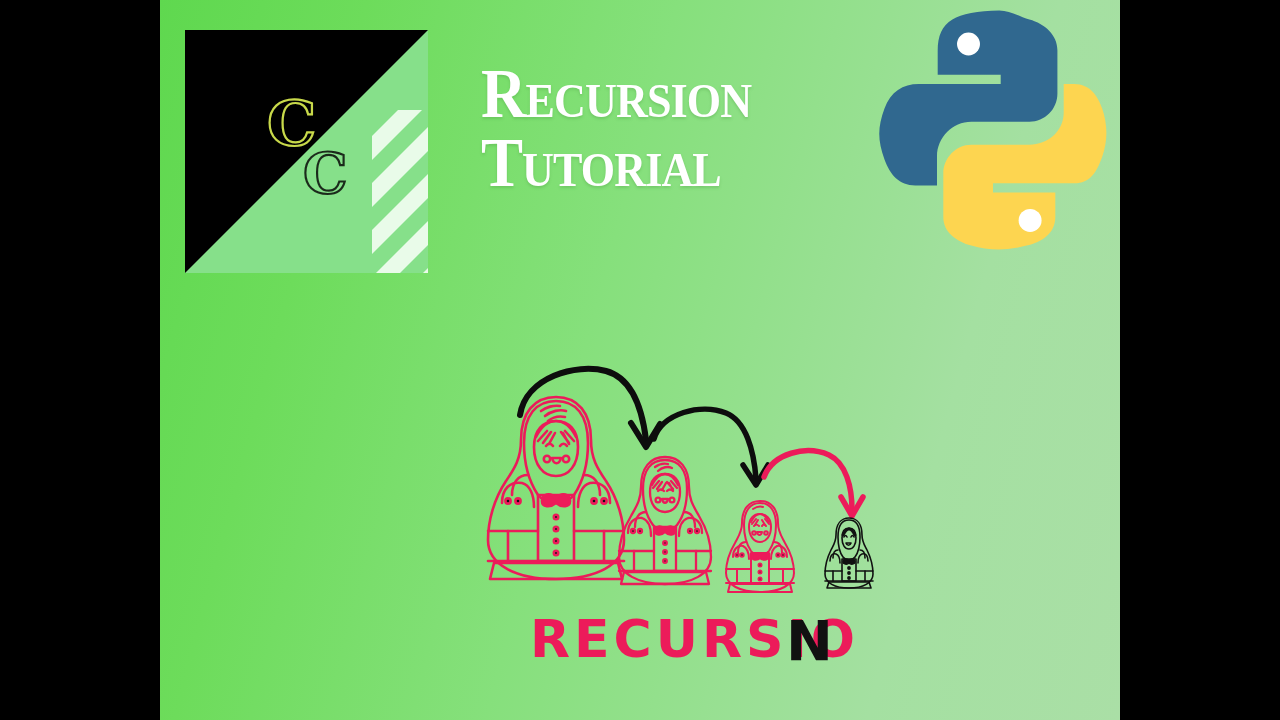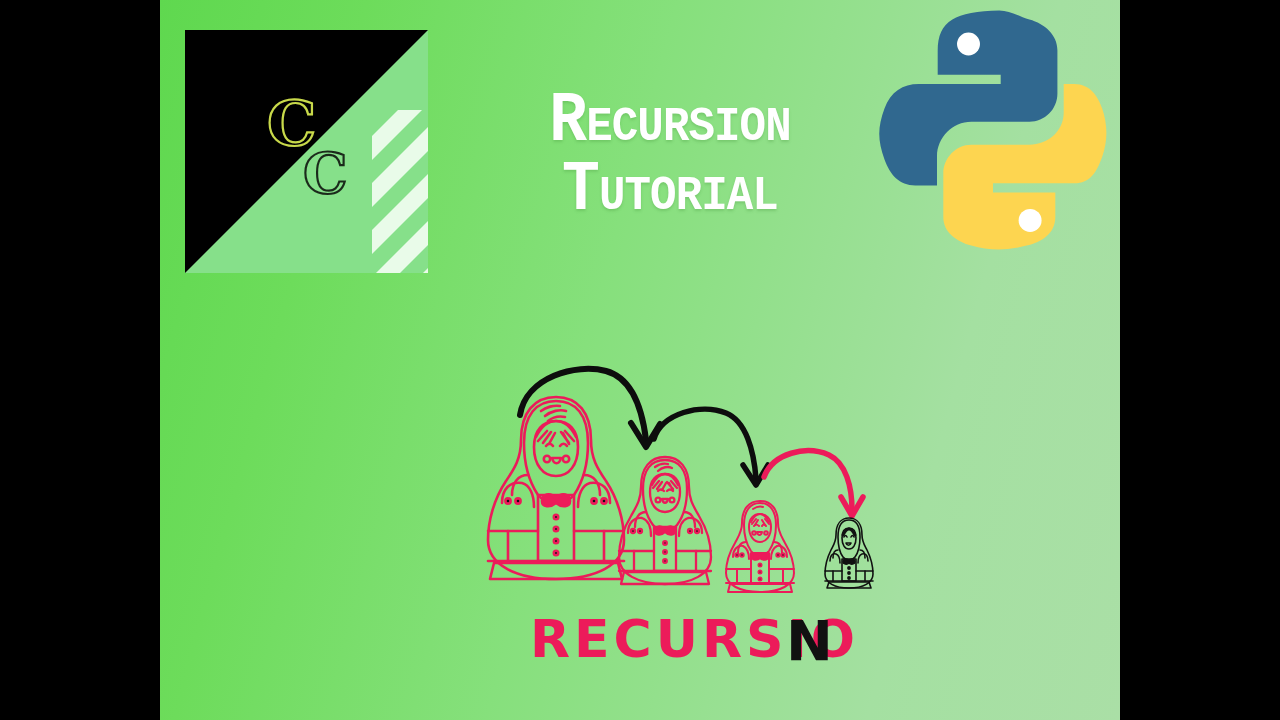--- a/index.html
+++ b/index.html
@@ -21,23 +21,23 @@
     background:linear-gradient(105deg,#5fd84f 0%,#6ddc5b 18%,#86e07c 45%,#a4e0a1 78%,#aadfa6 100%);
     overflow:hidden;
   }
 
   
   #logo{position:absolute;left:25px;top:30px;width:243px;height:243px;}
   #logo svg{display:block;width:100%;height:100%;}
 
   
   #title{
-    position:absolute;left:300px;top:88px;width:420px;
-    text-align:center;color:#ffffff;
-    font-family:Liberation Mono, monospace;
+    position:absolute;left:300px;top:60px;width:420px;
+    color:#ffffff;
+    font-family:Liberation Serif, serif;
     font-weight:bold;line-height:0.98;
     text-shadow:0 2px 3px rgba(70,150,60,.30);
   }
   #title .ln{display:block;font-variant:small-caps;}
   #title .l1{font-size:70px;letter-spacing:-1px;transform:scaleX(0.90);}
   #title .l2{font-size:70px;letter-spacing:-1px;transform:scaleX(0.90);}
 
   
   #py{position:absolute;left:700px;top:-12px;width:280px;height:280px;}
   #py svg{display:block;width:100%;height:100%;}

